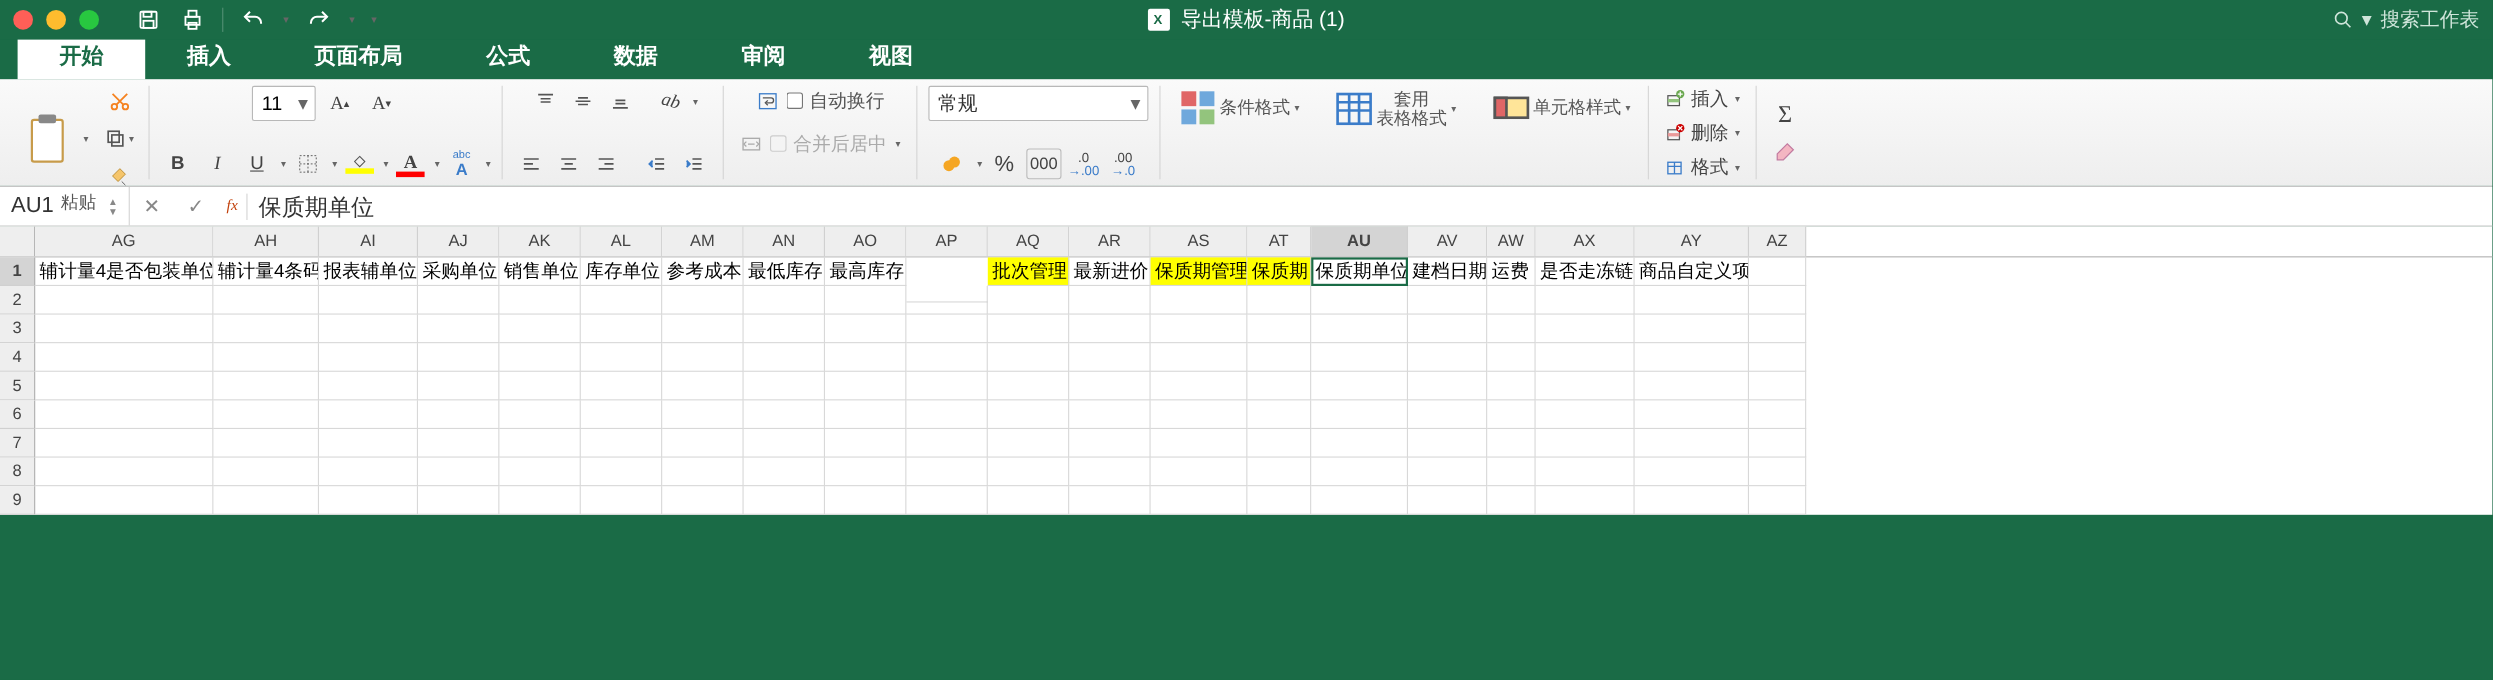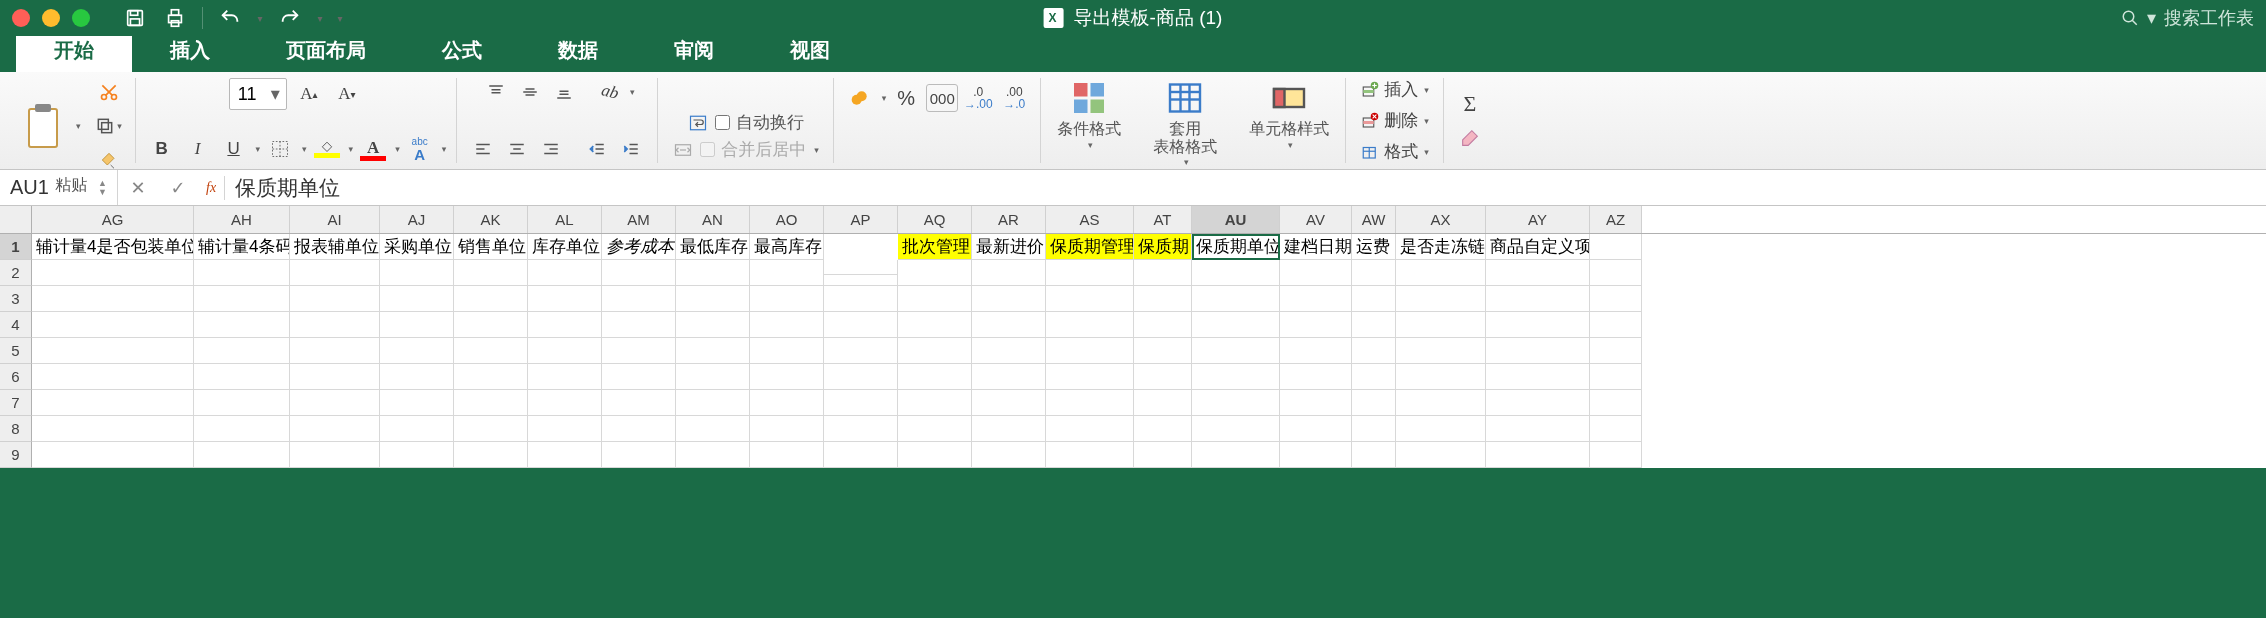--- a/index.html
+++ b/index.html
@@ -19,21 +19,21 @@
 .search-bar{position:absolute;right:12px;display:flex;align-items:center;color:#cfe5da;font-size:18px;gap:8px}
 .tabs{height:36px;background:#1a6b46;display:flex;align-items:flex-end;padding:0 0 0 16px}
 .tab{padding:8px 38px;font-size:20px;font-weight:bold;color:#fff;cursor:pointer}
 .tab.active{background:#fff;color:#1a6b46;border-radius:3px 3px 0 0}
 .ribbon{height:98px;background:linear-gradient(#fafafa,#eeeeee);border-bottom:1px solid #c5c5c5;display:flex;align-items:stretch;padding:6px 8px}
 .rgroup{display:flex;flex-direction:column;align-items:center;justify-content:space-between;padding:0 10px;border-right:1px solid #d4d4d4;position:relative}
 .rgroup.noborder{border-right:none}
 .rg-row{display:flex;align-items:center;gap:4px}
 .rg-col{display:flex;flex-direction:column;align-items:center;gap:2px}
 .rg-label{font-size:16px;color:#555;text-align:center;line-height:1.1;margin-top:2px}
-.big-btn{display:flex;flex-direction:column;align-items:center;gap:2px;padding:2px 6px;border-radius:3px}
+.big-btn{display:flex;flex-direction:row;align-items:center;gap:2px;padding:2px 6px;border-radius:3px}
 .sm-btn{width:32px;height:28px;display:flex;align-items:center;justify-content:center;border-radius:3px;font-size:17px;color:#444}
 .dd{width:14px;height:28px;display:flex;align-items:center;justify-content:center;color:#666;font-size:10px}
 .font-select{width:210px;height:32px;border:1px solid #b8b8b8;background:#fff;display:flex;align-items:center;padding:0 24px 0 8px;font-size:18px;color:#333;position:relative;border-radius:2px}
 .font-select::after{content:"▾";position:absolute;right:6px;color:#666}
 .size-select{width:58px;height:32px;border:1px solid #b8b8b8;background:#fff;display:flex;align-items:center;padding:0 22px 0 8px;font-size:18px;position:relative;border-radius:2px}
 .size-select::after{content:"▾";position:absolute;right:6px;color:#666}
 .number-select{width:200px;height:32px;border:1px solid #b8b8b8;background:#fff;display:flex;align-items:center;padding:0 24px 0 8px;font-size:18px;color:#333;position:relative;border-radius:2px}
 .number-select::after{content:"▾";position:absolute;right:6px;color:#666}
 .color-bar{width:26px;height:5px;margin-top:-2px}
 .icon-svg{width:22px;height:22px}
@@ -262,21 +262,21 @@
           <svg width="18" height="18" viewBox="0 0 24 24" stroke="#555" stroke-width="2" fill="none">
             <line x1="10" y1="6" x2="21" y2="6"></line>
             <line x1="10" y1="12" x2="21" y2="12"></line>
             <line x1="10" y1="18" x2="21" y2="18"></line>
             <polyline points="3,8 7,12 3,16" fill="#3b7cc9" stroke="#3b7cc9"></polyline>
           </svg>
         </div>
     </div>
   </div>
 
-  <div class="rgroup" style="justify-content:flex-end;gap:0">
+  <div class="rgroup" style="justify-content:flex-start;gap:12px">
     <div class="checkbox-txt">
       <svg width="22" height="18" viewBox="0 0 24 24" fill="none" stroke="#3b7cc9" stroke-width="1.6">
           <rect x="2" y="3" width="20" height="18"></rect>
           <path d="M6 8h10a3 3 0 010 6h-6" stroke="#555"></path>
           <polyline points="12 11 9 14 12 17" stroke="#555"></polyline>
         </svg>
       <input type="checkbox" style="">
       <span>自动换行</span>
     </div>
     <div class="checkbox-txt" style="color:#aaa">
@@ -286,20 +286,23 @@
           <polyline points="6 9 3 12 6 15"></polyline>
           <polyline points="18 9 21 12 18 15"></polyline>
         </svg>
       <input type="checkbox" disabled="" style="">
       <span>合并后居中</span>
       <span class="drop-caret">▾</span>
     </div>
   </div>
 
   <div class="rgroup">
+    <div class="rg-row">
+      <div class="number-select">常规</div>
+    </div>
     <div class="rg-row" style="gap:4px;margin-top:6px">
       <div class="sm-btn">
           <svg width="20" height="20" viewBox="0 0 24 24" fill="#f5a623">
             <circle cx="8" cy="14" r="6"></circle>
             <circle cx="14" cy="10" r="6"></circle>
           </svg>
         </div>
         <span class="drop-caret">▾</span>
       <div class="sm-btn" style="font-size:20px">%</div>
       <div class="sm-btn" style="font-size:15px;border:1px solid #bbb;border-radius:3px">000</div>
@@ -431,21 +434,21 @@
   </div>
   <div id="rows-container">
       <div class="row">
         <div class="rh active">1</div>
         <div class="cell" style="width: 162px;">辅计量4是否包装单位</div>
         <div class="cell" style="width: 96px;">辅计量4条码</div>
         <div class="cell" style="width: 90px;">报表辅单位</div>
         <div class="cell" style="width: 74px;">采购单位</div>
         <div class="cell" style="width: 74px;">销售单位</div>
         <div class="cell" style="width: 74px;">库存单位</div>
-        <div class="cell" style="width: 74px; font-style: italic;">参考成本</div>
+        <div class="cell" style="width: 74px;">参考成本</div>
         <div class="cell" style="width: 74px;">最低库存</div>
         <div class="cell" style="width: 74px;">最高库存</div>
         <div class="cell" style="width: 74px; margin-top: 40px;">安全库存</div>
         <div class="cell hl" style="width: 74px;">批次管理</div>
         <div class="cell" style="width: 74px;">最新进价</div>
         <div class="cell hl" style="width: 88px;">保质期管理</div>
         <div class="cell hl" style="width: 58px;">保质期</div>
         <div class="cell sel" style="width: 88px;">保质期单位</div>
         <div class="cell" style="width: 72px;">建档日期</div>
         <div class="cell" style="width: 44px;">运费</div>

